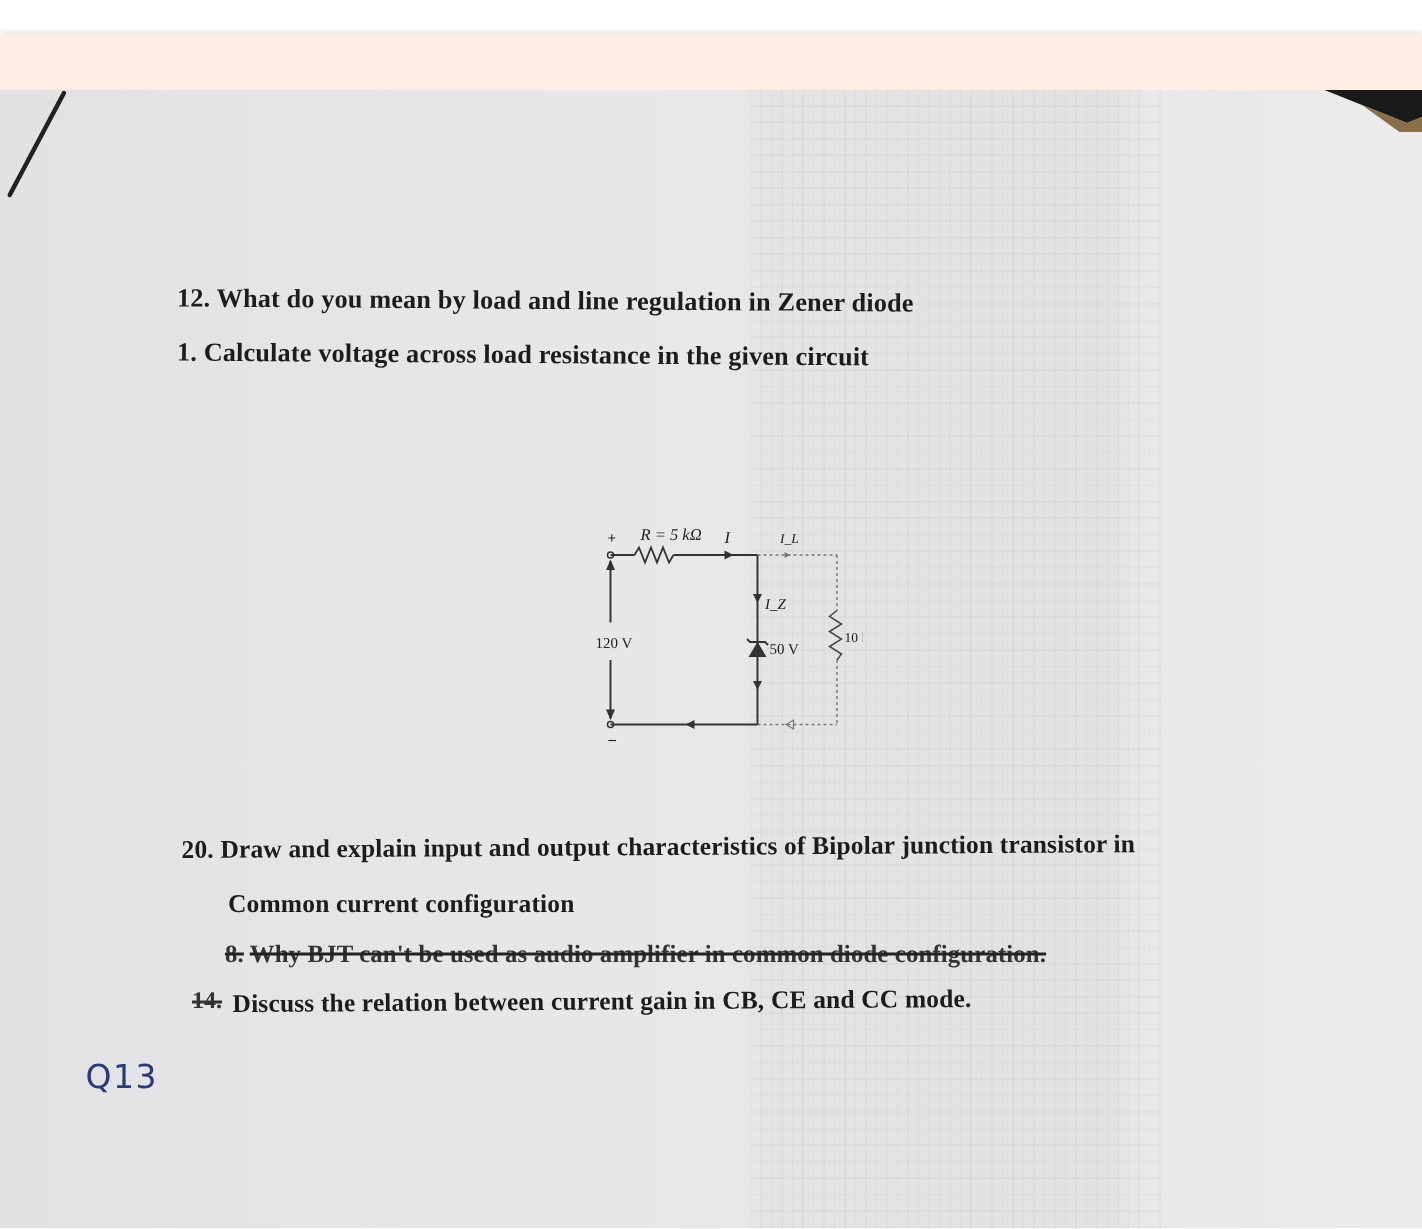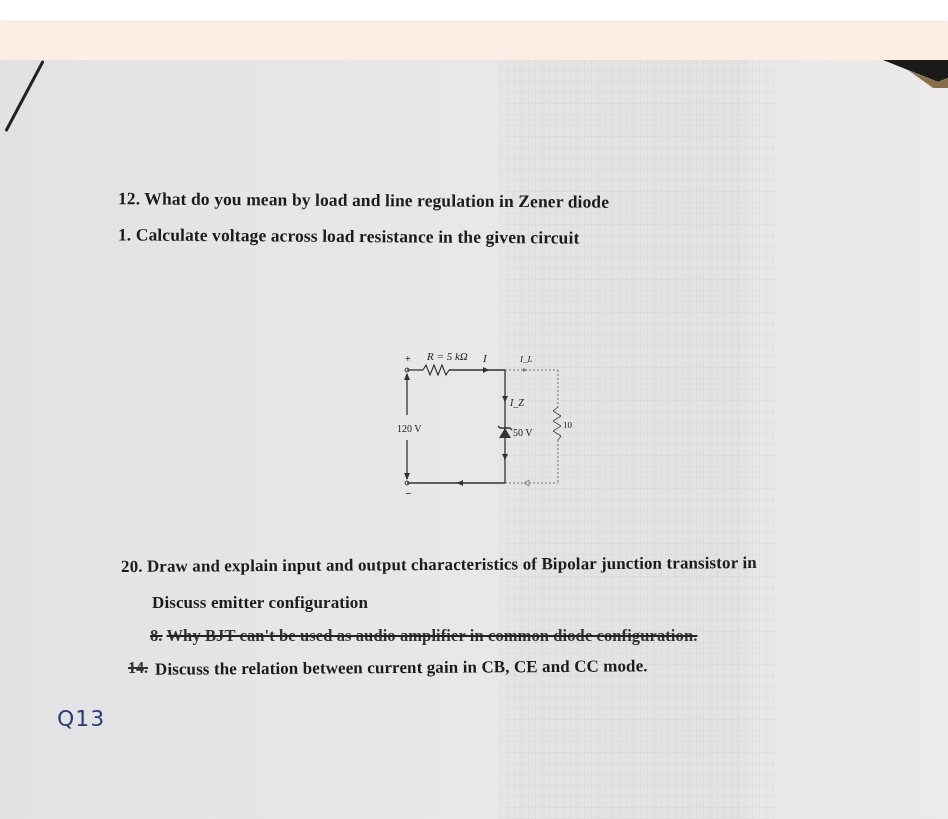--- a/index.html
+++ b/index.html
@@ -170,21 +170,21 @@
   <text x="2" y="92" font-size="10">120 V</text>
   <text x="118" y="96" font-size="10">50 V</text>
   <text x="168" y="88" font-size="9">10 kΩ</text>
 </svg>
 
 <div class="q q12">
   <span>20.</span>
   <span>Draw and explain input and output characteristics of Bipolar junction transistor in</span>
 </div>
 <div class="q q12b">
-  <span>Discuss emitter configuration</span>
+  <span>Common current configuration</span>
 </div>
 
 <div class="q q13s">
   <span class="strike-text">8.</span>
   <span class="strike-text">Why BJT can't be used as audio amplifier in common diode configuration.</span>
 </div>
 
 <div class="hand-note">Q13</div>
 <div class="struck-num">14.</div>
 <div class="q q14">

